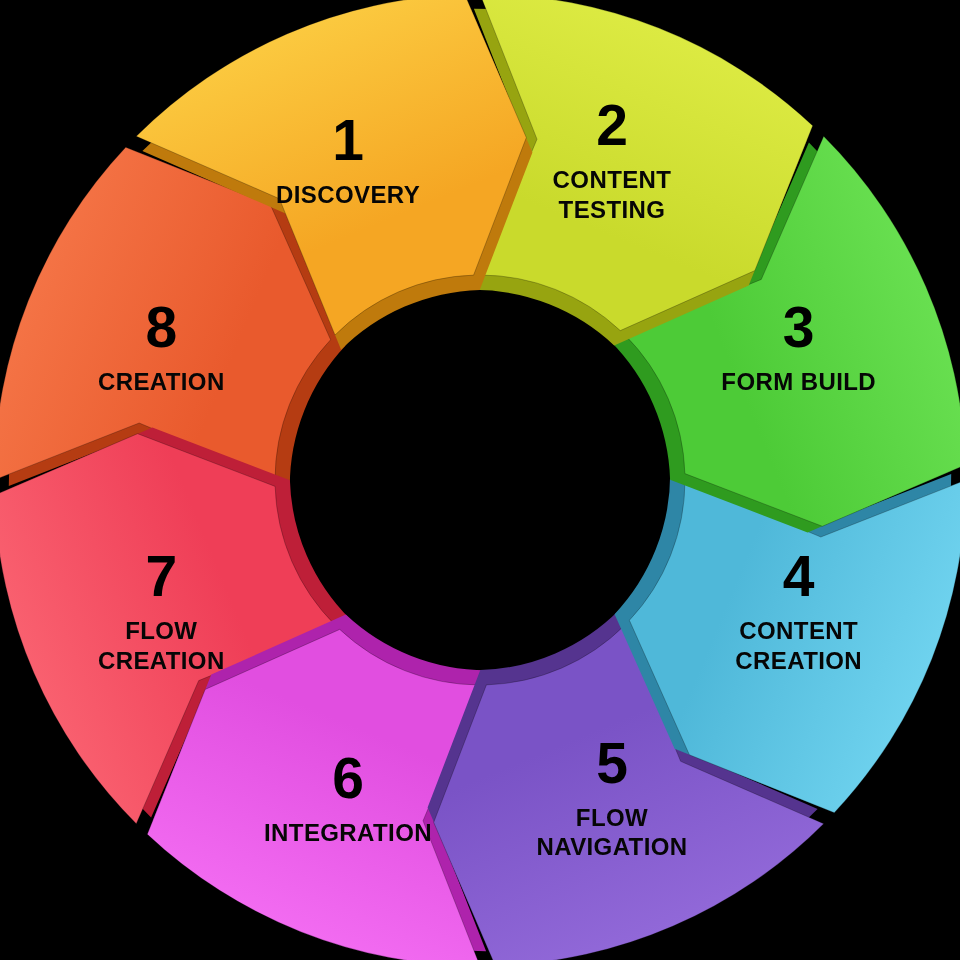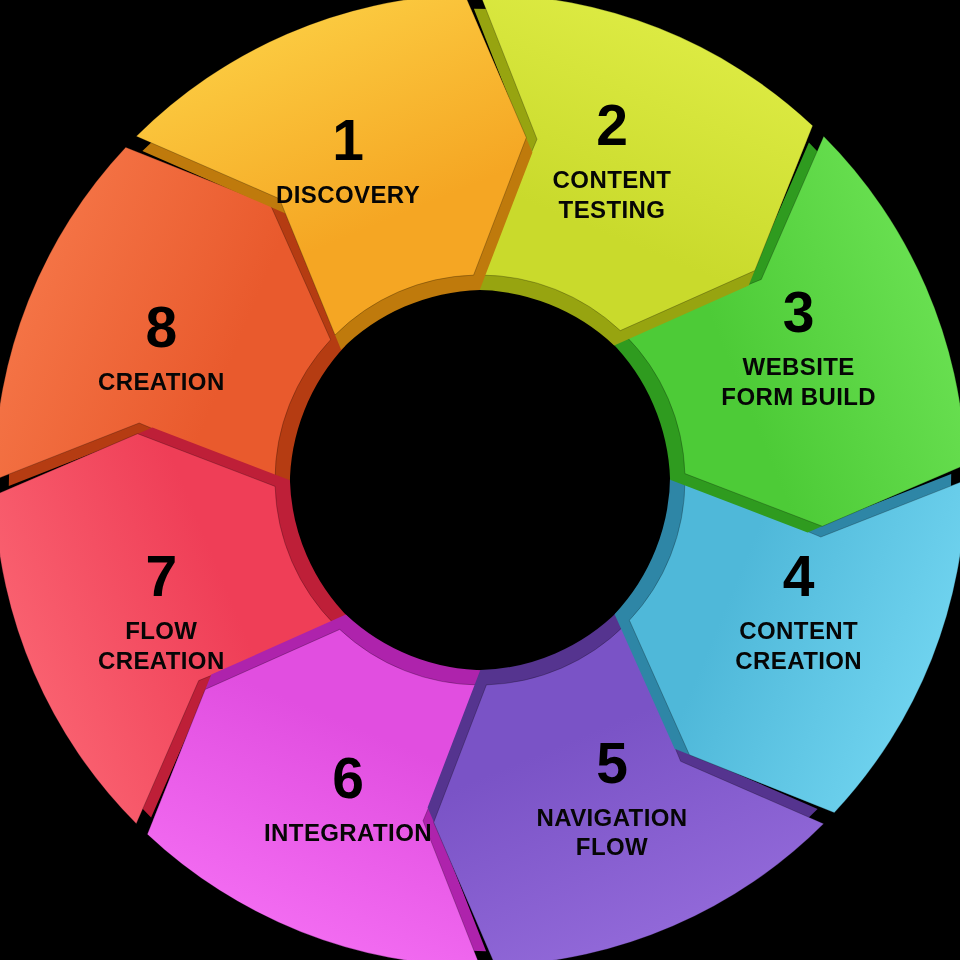--- a/index.html
+++ b/index.html
@@ -102,32 +102,31 @@
       <div class="step-number">1</div>
       <div class="step-line">DISCOVERY</div>
     </div>
     <div class="step-label-block" style="left: 612px; top: 161.3px;">
       <div class="step-number">2</div>
       <div class="step-line">CONTENT</div>
       <div class="step-line">TESTING</div>
     </div>
     <div class="step-label-block" style="left: 798.7px; top: 348px;">
       <div class="step-number">3</div>
-      <div class="step-line">WEBSITE</div>
       <div class="step-line">FORM BUILD</div>
     </div>
     <div class="step-label-block" style="left: 798.7px; top: 612px;">
       <div class="step-number">4</div>
       <div class="step-line">CONTENT</div>
       <div class="step-line">CREATION</div>
     </div>
     <div class="step-label-block" style="left: 612px; top: 798.7px;">
       <div class="step-number">5</div>
+      <div class="step-line">FLOW</div>
       <div class="step-line">NAVIGATION</div>
-      <div class="step-line">FLOW</div>
     </div>
     <div class="step-label-block" style="left: 348px; top: 798.7px;">
       <div class="step-number">6</div>
       <div class="step-line">INTEGRATION</div>
     </div>
     <div class="step-label-block" style="left: 161.3px; top: 612px;">
       <div class="step-number">7</div>
       <div class="step-line">FLOW</div>
       <div class="step-line">CREATION</div>
     </div>

